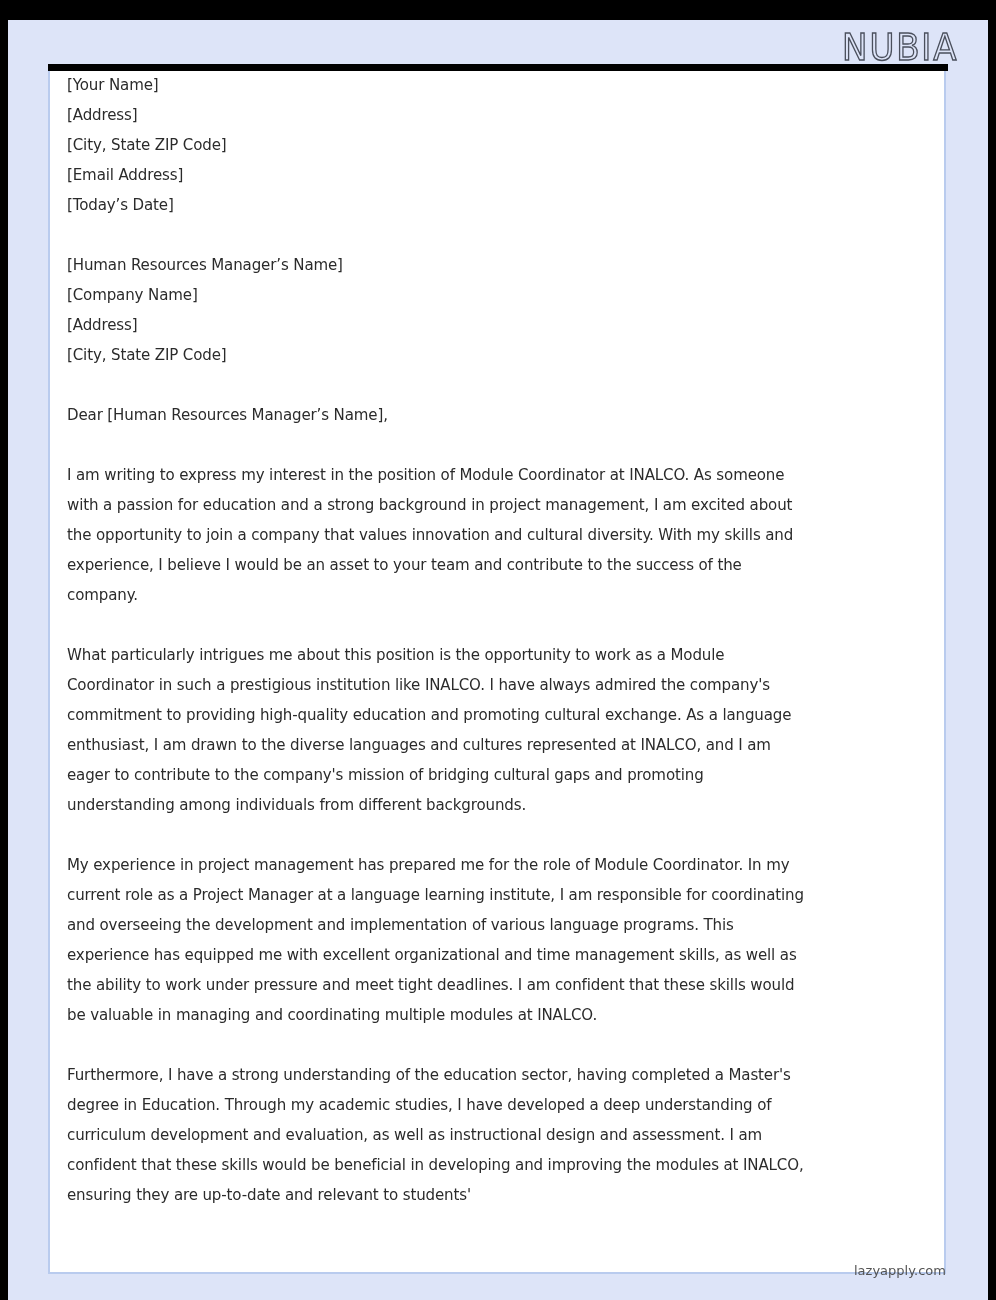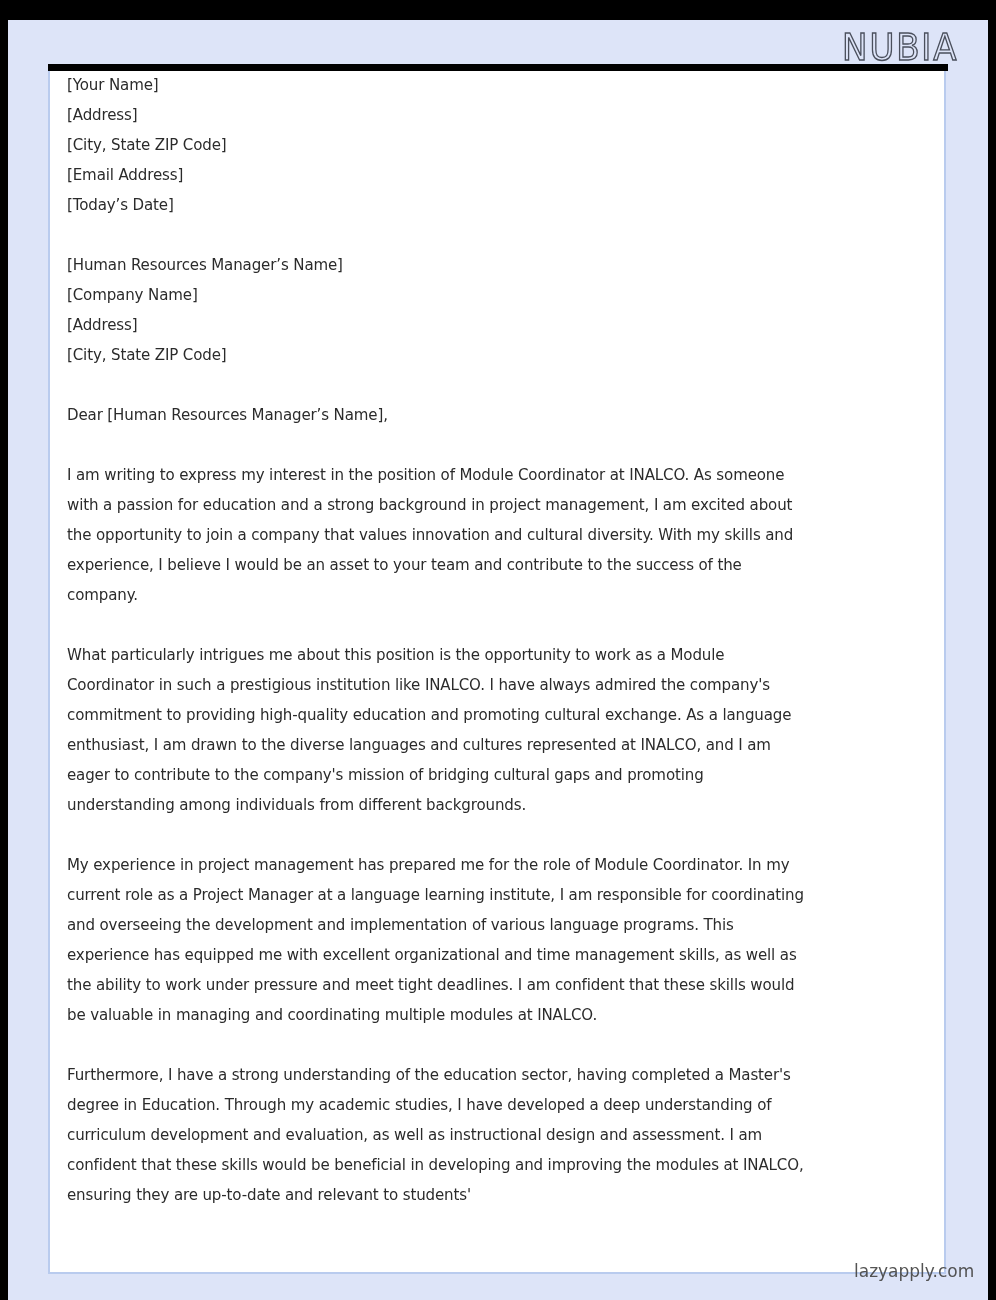--- a/index.html
+++ b/index.html
@@ -106,21 +106,21 @@
   .letter .salutation {
     white-space: nowrap;
   }
 
   
   .watermark {
     position: absolute;
     left: 846px;
     top: 1243px;
     font-family: "DejaVu Sans", "Liberation Sans", sans-serif;
-    font-size: 17px;
+    font-size: 13px;
     line-height: 16px;
     color: #4b4b4b;
     white-space: nowrap;
     opacity: 0.95;
     user-select: none;
   }
 </style>
 </head>
 <body>
 

